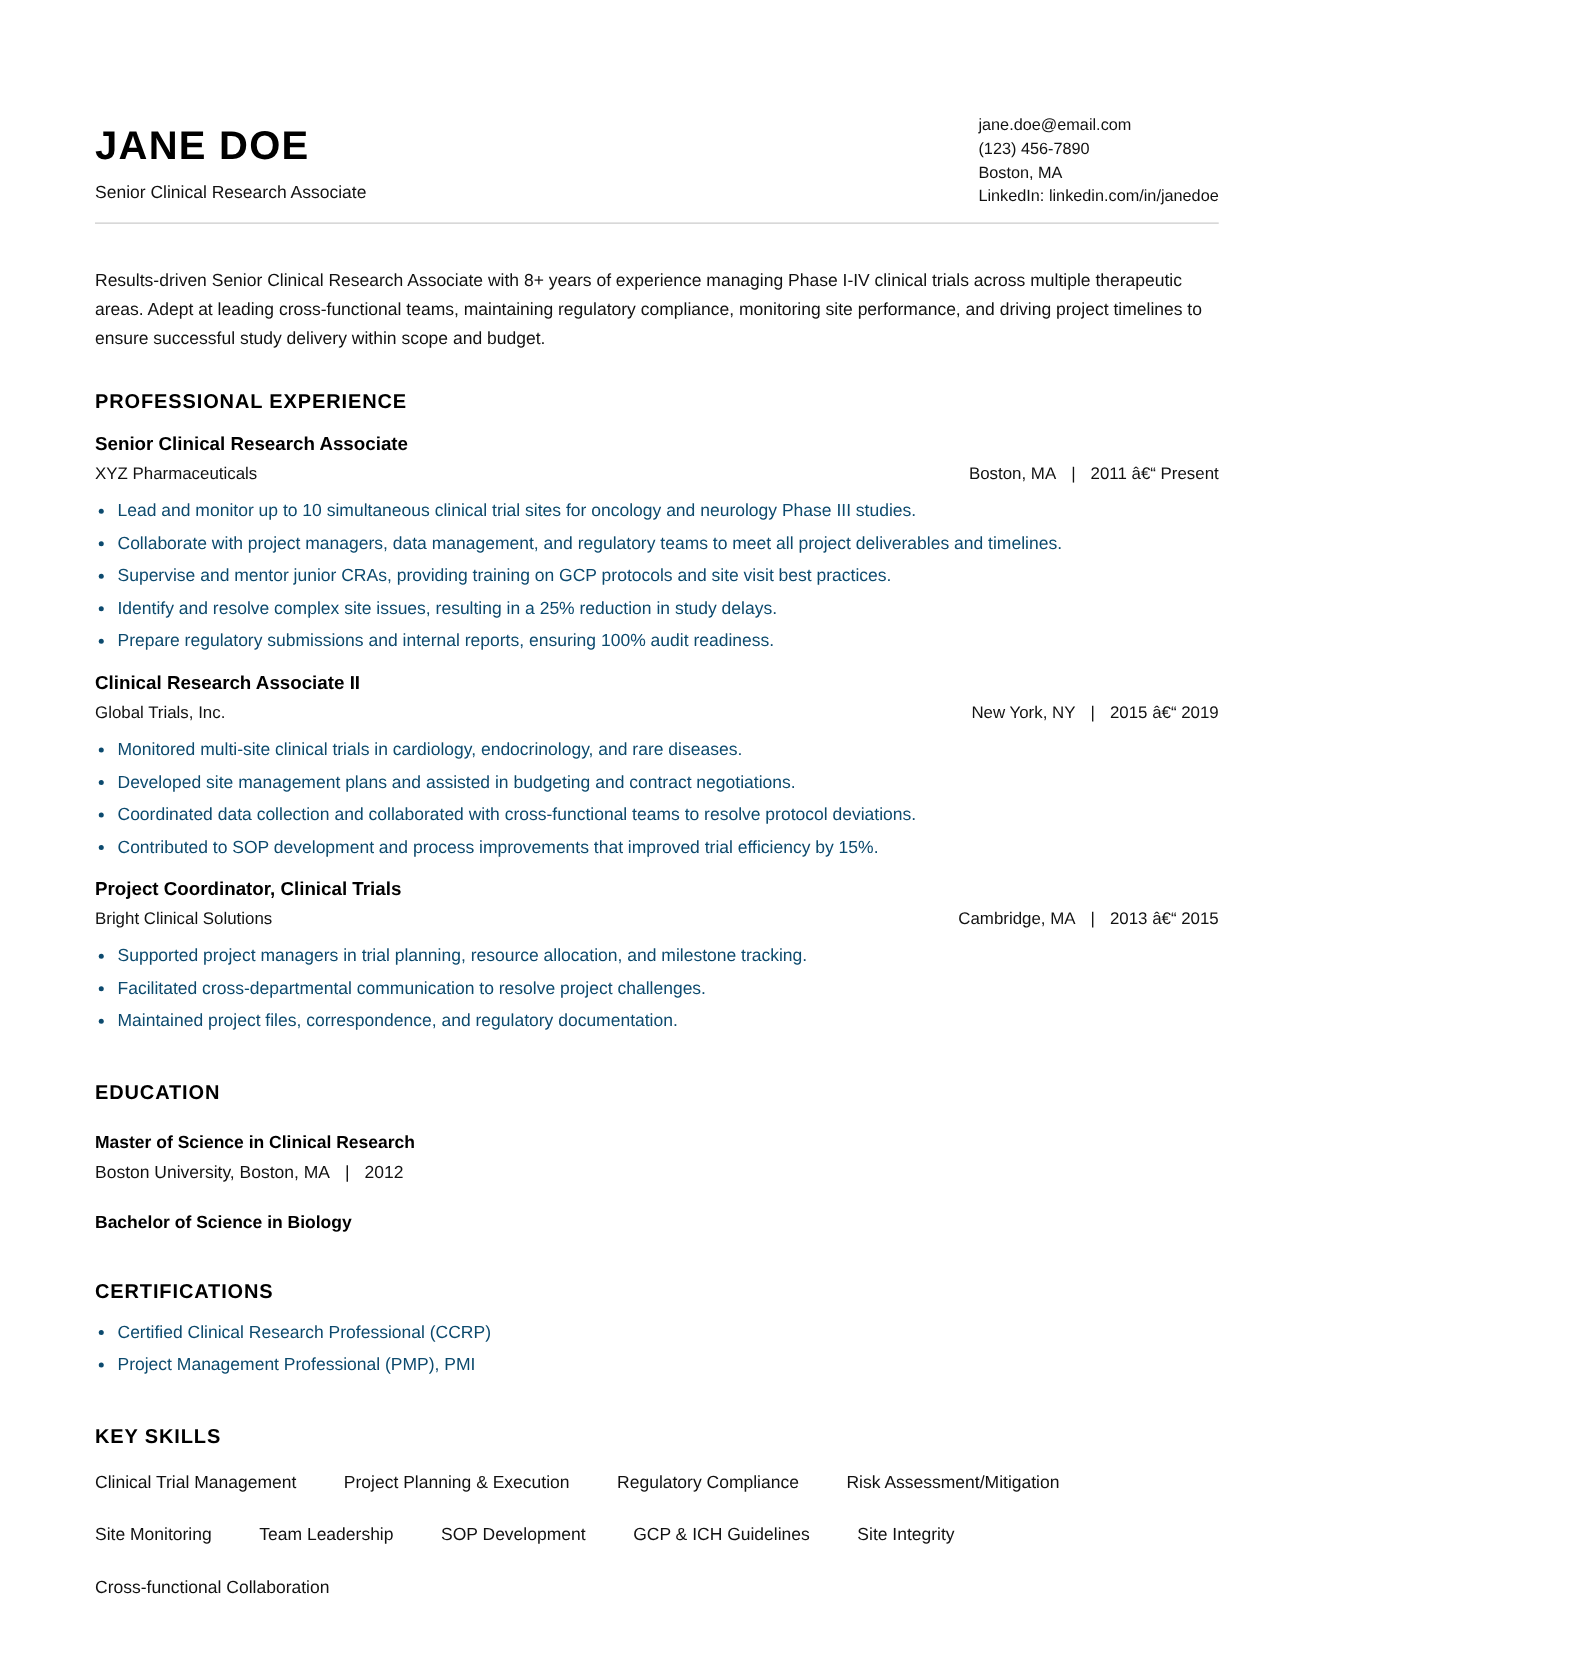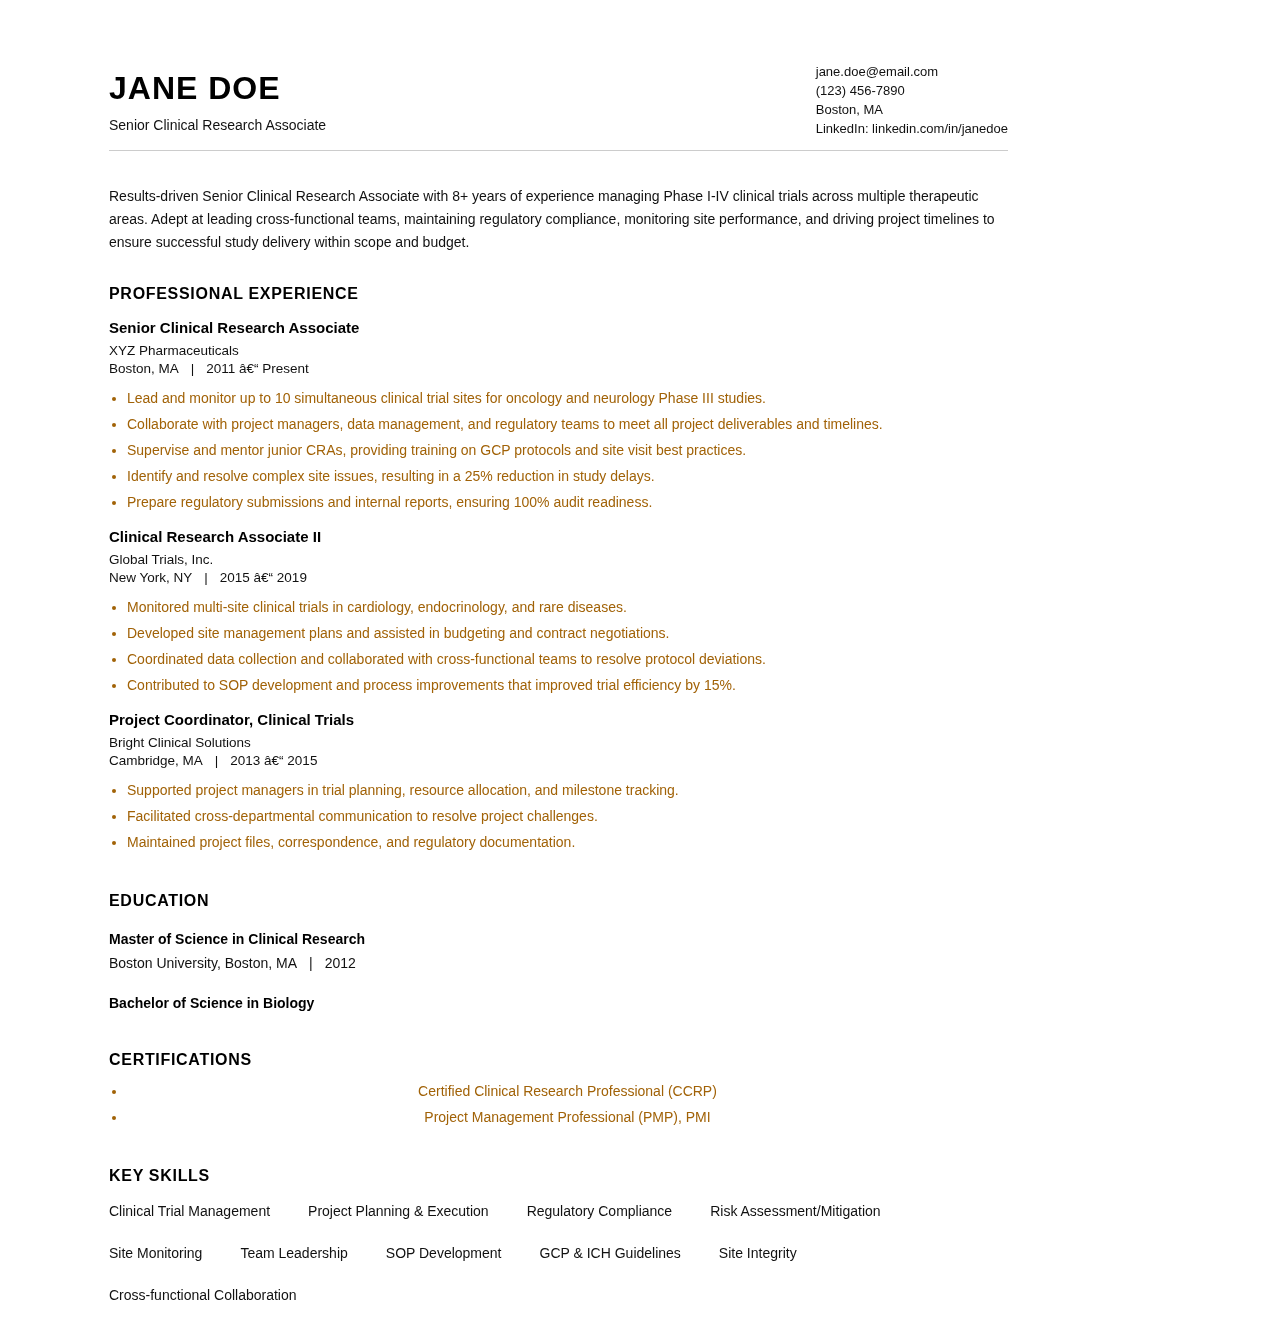--- a/index.html
+++ b/index.html
@@ -9,22 +9,22 @@
     color: #111111;
   }
   .page {
     width: 1263px;
     height: 1331px;
     background: #ffffff;
     position: relative;
   }
   .content {
     width: 899px;
-    margin-left: 109px;
-    padding-top: 60px;
+    margin-left: 76px;
+    padding-top: 88px;
   }
   
   .header {
     display: flex;
     justify-content: space-between;
     align-items: flex-start;
     border-bottom: 1px solid #cccccc;
     padding-bottom: 12px;
   }
   .name {
@@ -73,50 +73,49 @@
     line-height: 19px;
   }
   .job-meta {
     display: flex;
     justify-content: space-between;
     align-items: baseline;
     margin-top: 5px;
     font-size: 13.5px;
     line-height: 18px;
     color: #111111;
-    flex-direction: column;
   }
   .pipe { margin: 0 12px; color: #111111; }
   .bullets {
     margin-top: 10px;
     padding-left: 18px;
     list-style: disc outside;
   }
   .bullets li {
     font-size: 14px;
     line-height: 21px;
     margin-bottom: 5px;
-    color: #a16207;
+    color: #0c4a6e;
   }
   
   .degree { margin-top: 20px; }
   .degree + .degree { margin-top: 22px; }
   .degree-title {
     font-size: 14px;
     font-weight: 700;
     color: #000000;
     line-height: 18px;
   }
   .degree-meta {
     margin-top: 6px;
     font-size: 14px;
     line-height: 18px;
   }
   .section-certs { margin-top: 38px; }
-  .section-certs .bullets { margin-top: 12px; text-align: center; }
+  .section-certs .bullets { margin-top: 12px; }
   
   .section-skills { margin-top: 38px; }
   .skills {
     margin-top: 16px;
     display: flex;
     flex-wrap: wrap;
     column-gap: 38px;
     row-gap: 22px;
     font-size: 14px;
     line-height: 20px;

